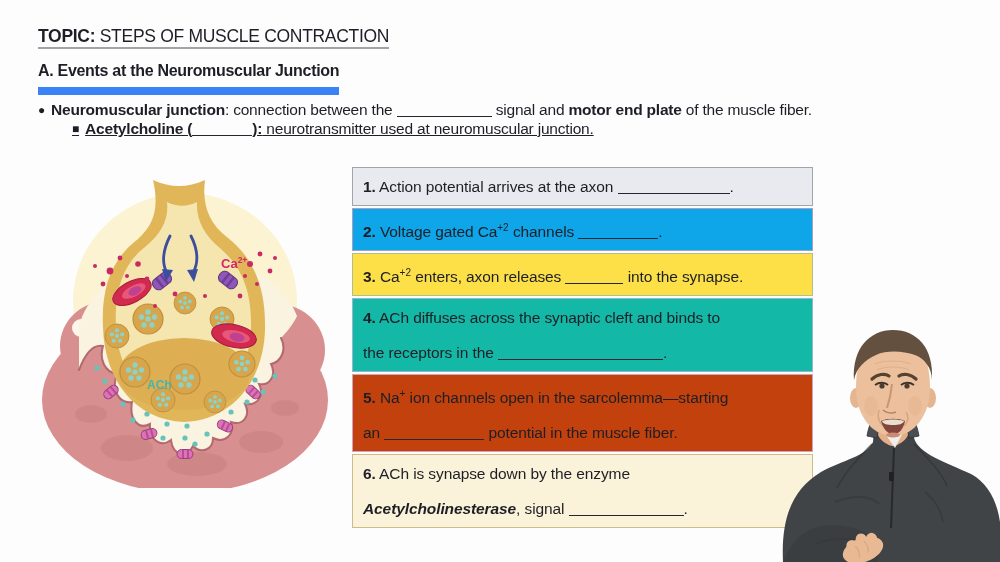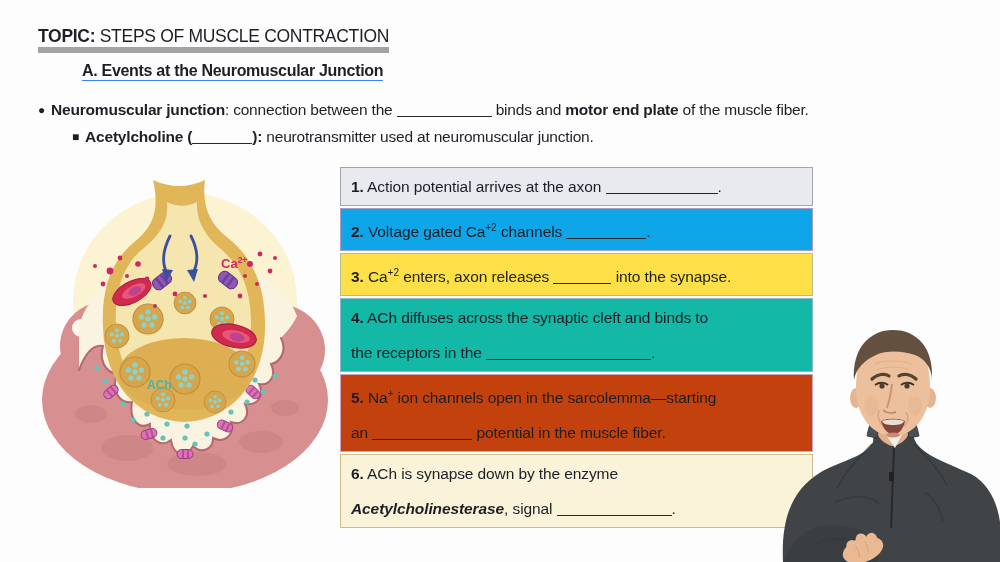--- a/index.html
+++ b/index.html
@@ -1,32 +1,32 @@
 <!DOCTYPE html>
 <html><head>
 <meta charset="utf-8">
 <style>
   html,body{margin:0;padding:0;background:#ffffff;}
   .stage{position:relative;width:1000px;height:562px;background:#fdfdfd;overflow:hidden;
          font-family:"Liberation Sans",sans-serif;color:#1e1f26;}
   
   .topic{position:absolute;left:38px;top:26px;font-size:17.5px;letter-spacing:-0.3px;}
-  .topic .u{border-bottom:6px solid #a3a3a3;padding-bottom:1px;}
+  .topic .u{border-bottom:2px solid #a3a3a3;padding-bottom:1px;}
   .topic b{font-weight:bold;}
   .section{position:absolute;left:38px;top:62px;font-size:16px;font-weight:bold;letter-spacing:-0.3px;}
-  .section .u{border-bottom:1px solid #3b82f6;padding-bottom:1px;margin-left:44px;}
+  .section .u{border-bottom:8px solid #3b82f6;padding-bottom:8px;}
   .bullet{position:absolute;left:38px;top:101px;font-size:15.5px;letter-spacing:-0.2px;white-space:nowrap;}
-  .subbullet{position:absolute;left:72px;top:128px;font-size:15.5px;letter-spacing:-0.2px;white-space:nowrap;}
+  .subbullet{position:absolute;left:72px;top:120px;font-size:15.5px;letter-spacing:-0.2px;white-space:nowrap;text-decoration:underline;}
   .marker{font-size:12px;vertical-align:1px;margin-right:6px;}
   .blank{display:inline-block;border-bottom:1.5px solid #26262c;height:0.85em;vertical-align:-2px;}
   .w95{width:95px;} .w60{width:60px;}
   
   .steps{position:absolute;left:340px;top:167px;width:473px;}
   .step-row{border:1px solid #9a9aa6;margin-bottom:2px;padding:1px 10px;
-            font-size:15.5px;line-height:35px;letter-spacing:-0.1px;box-sizing:border-box;}
+            font-size:15.5px;line-height:35px;letter-spacing:-0.1px;box-sizing:border-box;margin-left:12px;}
   .step-row .bseg{font-weight:bold;}
   .step-row .biseg{font-weight:bold;font-style:italic;}
   .step-row sup{font-size:10px;vertical-align:super;letter-spacing:0;}
   
   .diagram{position:absolute;left:35px;top:176px;}
   .person{position:absolute;left:775px;top:322px;}
 </style>
 </head>
 <body>
 
@@ -34,21 +34,21 @@
 
   <div class="topic">
     <span class="u"><b>TOPIC:</b><span> STEPS OF MUSCLE CONTRACTION</span></span>
   </div>
 
   <div class="section">
     <span class="u">A. Events at the Neuromuscular Junction</span>
   </div>
 
   <div class="bullet">
-    <span class="marker">●</span><b>Neuromuscular junction</b><span>: connection between the </span><span class="blank w95"></span><span> binds and </span><b>motor end plate</b><span> of the muscle fiber.</span>
+    <span class="marker">●</span><b>Neuromuscular junction</b><span>: connection between the </span><span class="blank w95"></span><span> signal and </span><b>motor end plate</b><span> of the muscle fiber.</span>
   </div>
 
   <div class="subbullet">
     <span class="marker">■</span><b>Acetylcholine (</b><span class="blank w60"></span><b>):</b><span> neurotransmitter used at neuromuscular junction.</span>
   </div>
 
   <svg class="diagram" width="300" height="312" viewBox="0 0 300 312" xmlns="http://www.w3.org/2000/svg">
     <defs>
       <g id="ves">
         <circle r="15" fill="#d7a54c" stroke="#c08f3e" stroke-width="1.2"></circle>

